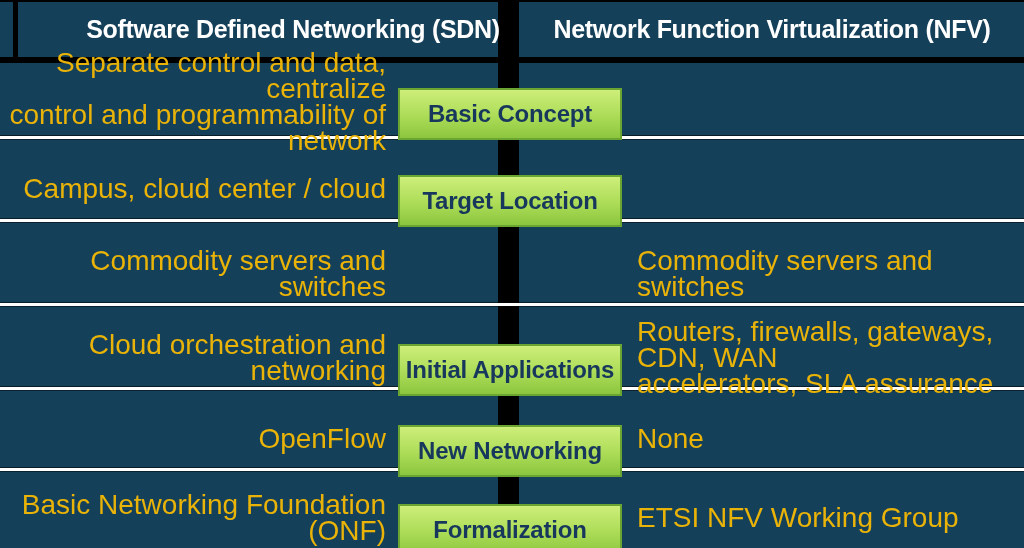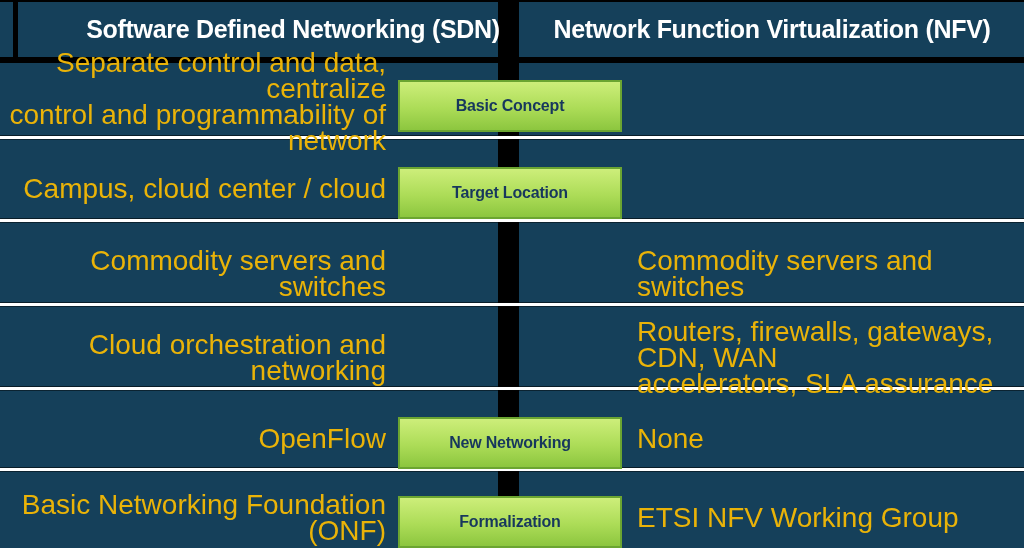--- a/index.html
+++ b/index.html
@@ -58,26 +58,26 @@
   .cell-right {
     position: absolute; left: 637px; width: 380px; height: 100%;
     display: flex; align-items: center; justify-content: flex-start;
     text-align: left;
   }
   .cell-left span, .cell-right span {
     color: #eab308; font-size: 28px; line-height: 26px;
     white-space: pre-line;
   }
   .cat-box {
-    position: absolute; left: 398px; top: 4px; width: 224px; height: 52px;
+    position: absolute; left: 398px; top: 12px; width: 224px; height: 52px;
     box-sizing: border-box;
     background: linear-gradient(to bottom, #CDEE7A 0%, #ACDC57 55%, #8CC63F 100%);
     border: 2px solid #6BA531;
     display: flex; align-items: center; justify-content: center;
-    color: #17375D; font-weight: bold; font-size: 16px;
+    color: #17375D; font-weight: bold; font-size: 24px;
     letter-spacing: -0.2px;
   }
 </style>
 </head>
 <body>
 
 <div class="stage">
   <div class="top-edge"></div>
   <div class="center-bar"></div>
   <div class="header-divider"></div>
@@ -112,20 +112,21 @@
       </div>
     <div class="cell-right">
         <span>Commodity servers and switches</span>
       </div>
   </div>
 
   <div class="row r4">
     <div class="cell-left">
         <span>Cloud orchestration and networking</span>
       </div>
+    <div class="cat-box">Initial Applications</div>
     <div class="cell-right">
         <span>Routers, firewalls, gateways, CDN, WAN
 accelerators, SLA assurance</span>
       </div>
   </div>
 
   <div class="row r5">
     <div class="cell-left">
         <span>OpenFlow</span>
       </div>

